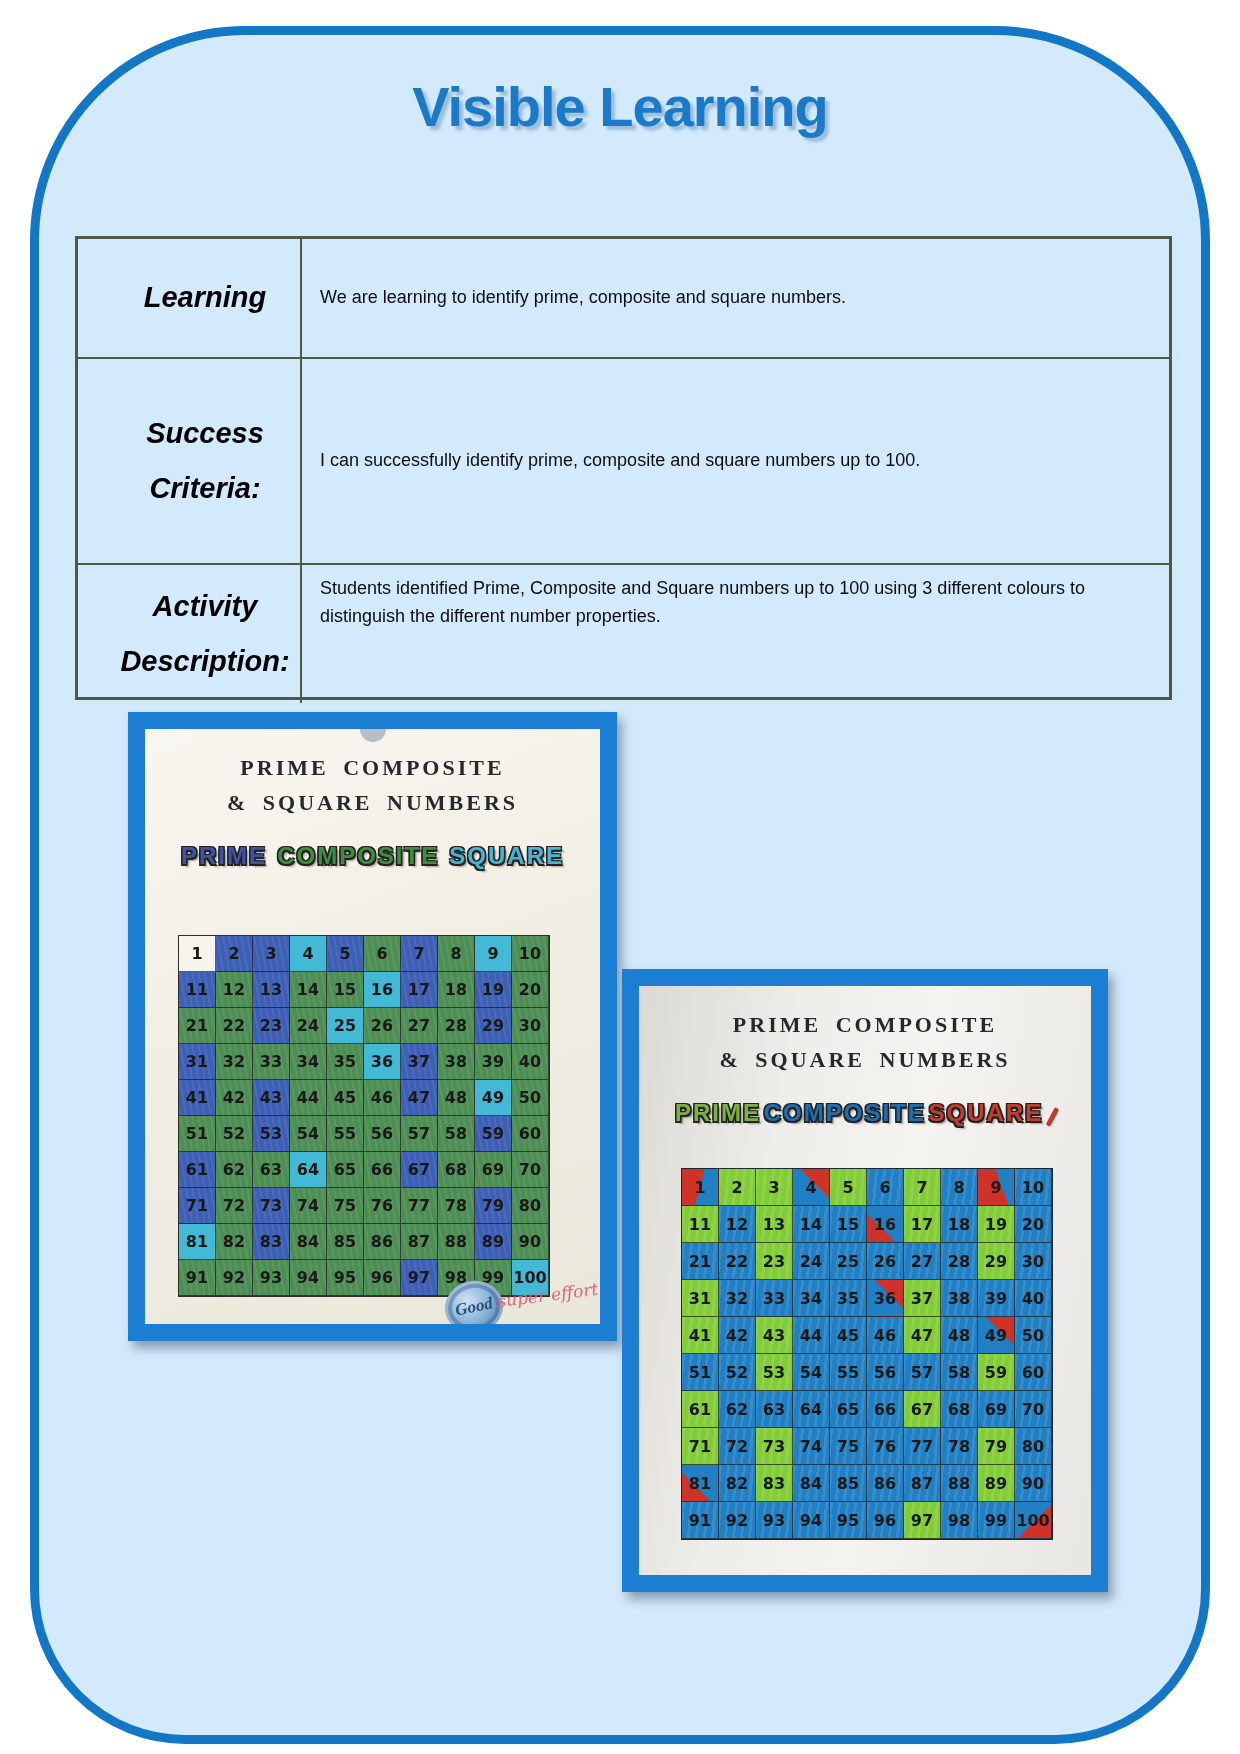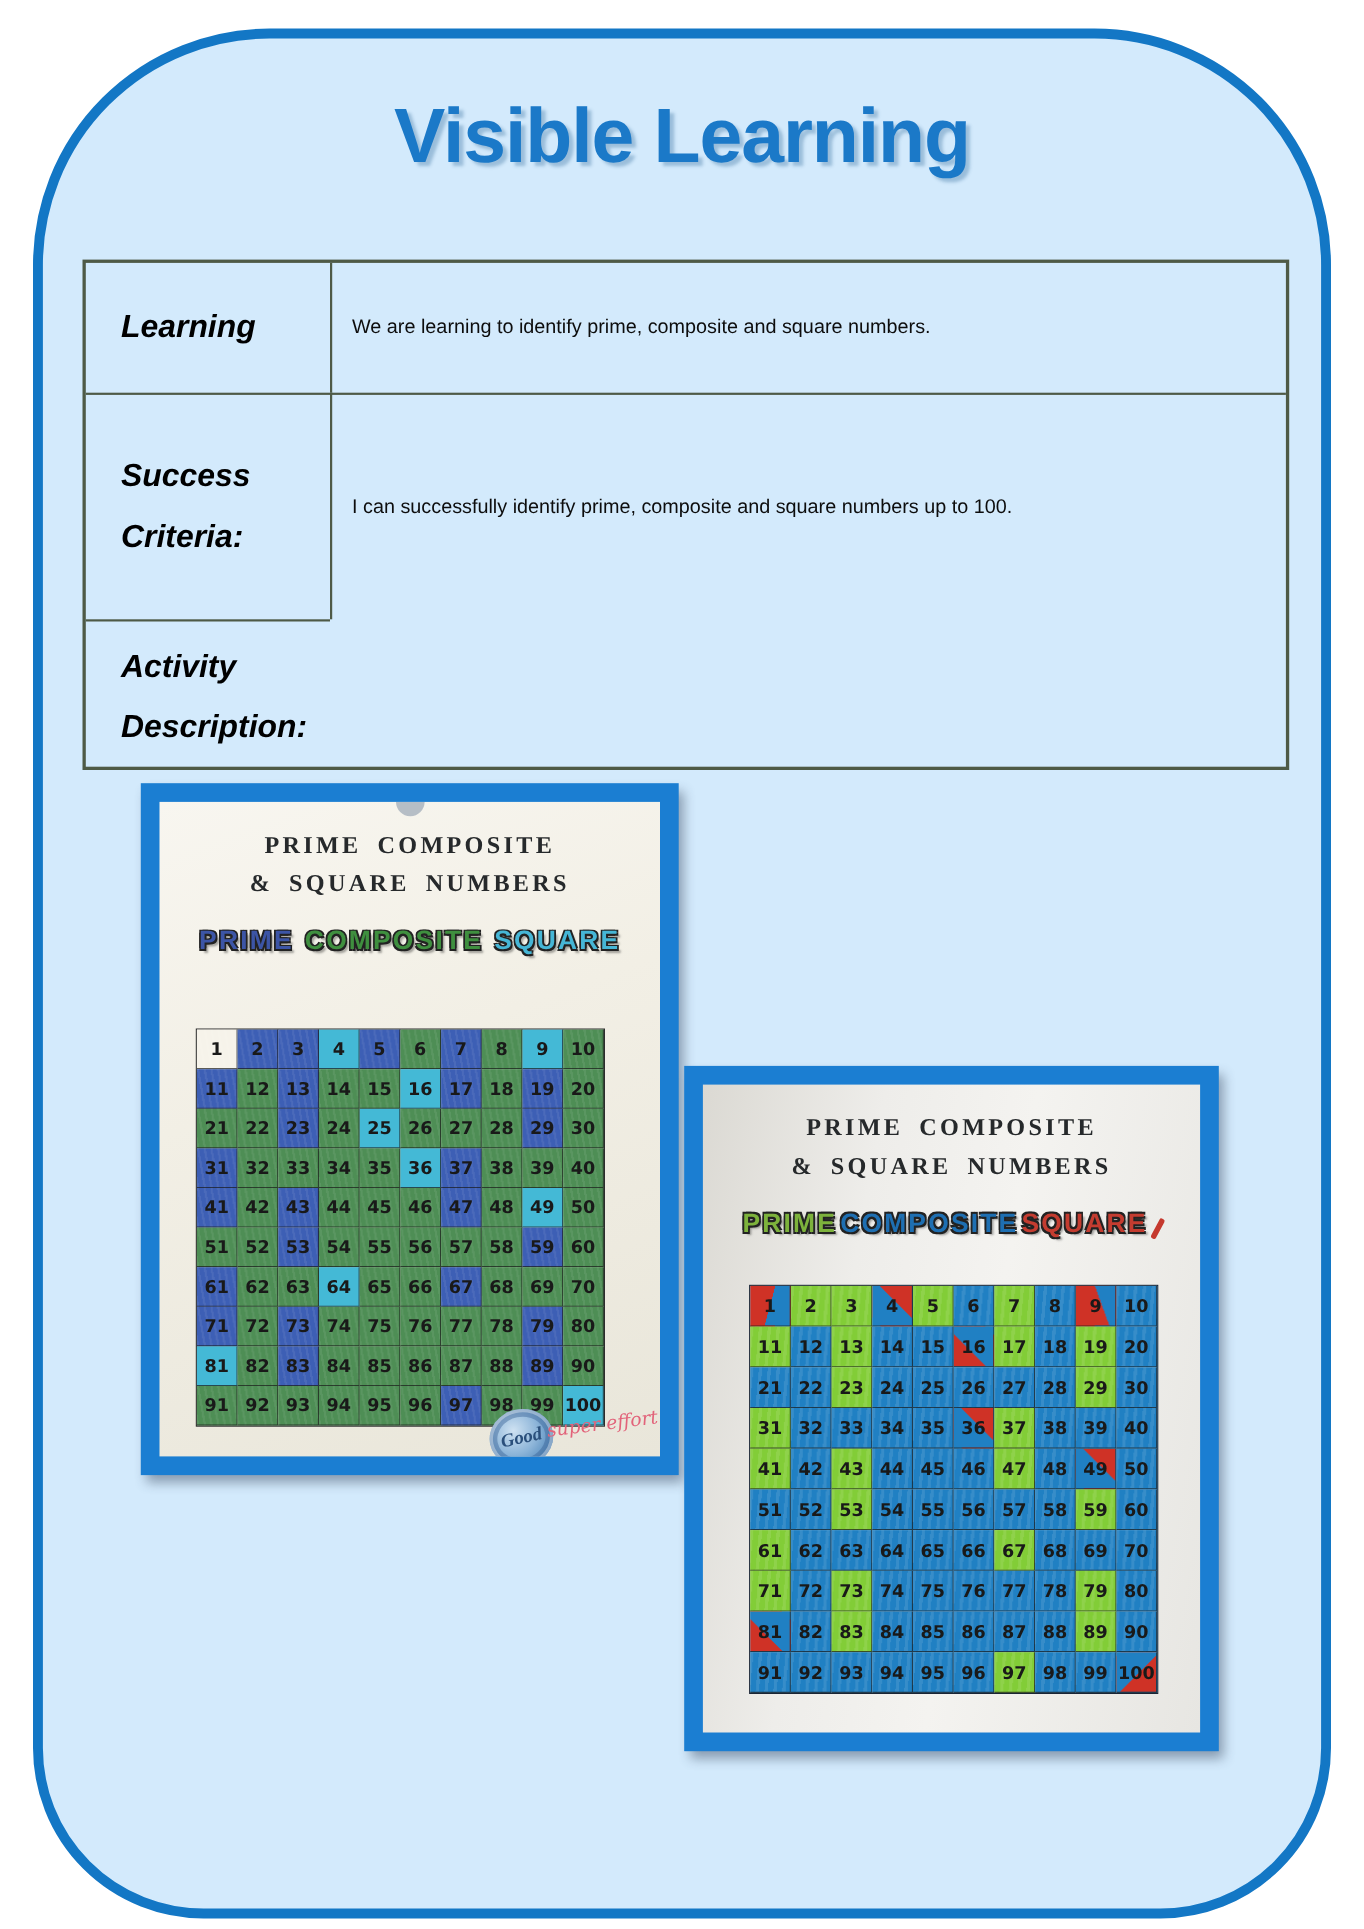--- a/index.html
+++ b/index.html
@@ -2,39 +2,39 @@
 <html><head>
 <meta charset="utf-8">
 <style>
   html,body{margin:0;padding:0;background:#fff;}
   #pg{position:relative;width:1240px;height:1754px;background:#fff;overflow:hidden;
       font-family:"Liberation Sans",sans-serif;}
   
   .sheet{position:absolute;left:30px;top:26px;width:1180px;height:1718px;box-sizing:border-box;
          background:#d3eafc;border:9px solid #1377c5;border-radius:215px 215px 155px 155px;}
   .title{position:absolute;left:0;top:36px;width:100%;text-align:center;
-         font-size:70px;font-weight:bold;letter-spacing:-1px;color:#1b79c8;
+         font-size:56px;font-weight:bold;letter-spacing:-1px;color:#1b79c8;
          text-shadow:4px 4px 3px rgba(23,86,140,.30);}
   
   .classbox{position:absolute;left:75px;top:150px;width:1103px;height:57px;box-sizing:border-box;
             border:2px dashed #aebecb;display:flex;align-items:center;font-size:33px;color:#000;}
   .cb1{width:710px;box-sizing:border-box;padding-left:10px;border-right:2px dashed #c3cfd8;height:100%;
        display:flex;align-items:center;}
   .cb2{flex:1;padding-left:14px;display:flex;align-items:center;}
   .lbl-it{font-style:italic;font-weight:bold;text-decoration:underline;text-decoration-thickness:3px;text-underline-offset:6px;}
   .val{margin-left:14px;}
   .it{font-style:italic;}
   
   .vl-table{position:absolute;left:75px;top:236px;width:1097px;height:464px;box-sizing:border-box;
             border:3px solid #4e5a46;display:grid;grid-template-columns:222px 1fr;
             grid-template-rows:118px 206px 140px;}
   .tcell{box-sizing:border-box;border-top:2.5px solid #4e5a46;color:#0d0d0d;}
   .tr0{border-top:none;}
   .tlabel{padding-left:32px;font-weight:bold;font-style:italic;font-size:29px;line-height:1.9;
-          display:flex;flex-direction:column;justify-content:center;white-space:pre-line;color:#000;}
+          display:flex;flex-direction:column;justify-content:center;white-space:pre-line;color:#000;text-align:center;}
   .tbody{border-left:2.5px solid #4e5a46;font-size:18px;line-height:1.55;
          display:flex;flex-direction:column;justify-content:center;padding:0 20px 0 18px;}
   .tbody.top{justify-content:flex-start;padding-top:10px;}
   .w-mid{max-width:1010px;}
   .w-narrow{max-width:905px;}
   
   .photo{position:absolute;background:#1b7ed2;box-sizing:border-box;padding:17px;
          box-shadow:5px 7px 10px rgba(45,60,85,.45);}
   .p1{left:128px;top:712px;width:489px;height:629px;}
   .p2{left:622px;top:969px;width:486px;height:623px;}
@@ -92,20 +92,23 @@
     <div class="tcell tbody tr0">
       <div class="w-narrow">We are learning to identify prime, composite and square numbers.</div>
     </div>
     <div class="tcell tlabel">Success
 Criteria:</div>
     <div class="tcell tbody">
       <div class="w-mid">I can successfully identify prime, composite and square numbers up to 100.</div>
     </div>
     <div class="tcell tlabel">Activity
 Description:</div>
+    <div class="tcell tbody top">
+      <div class="w-narrow">Students identified Prime, Composite and Square numbers up to 100 using 3 different colours to distinguish the different number properties.</div>
+    </div>
   </div>
 
   <div class="photo p1">
     <div class="paper">
       <div class="notch"></div>
       <div class="ph-title ph-t1">PRIME  COMPOSITE</div>
       <div class="ph-title ph-t2">&amp; SQUARE NUMBERS</div>
       <div class="legend">
           <span class="bubble" style="color: rgb(60, 85, 166);">PRIME</span>
           <span class="bubble" style="color: rgb(63, 143, 63);">COMPOSITE</span>

